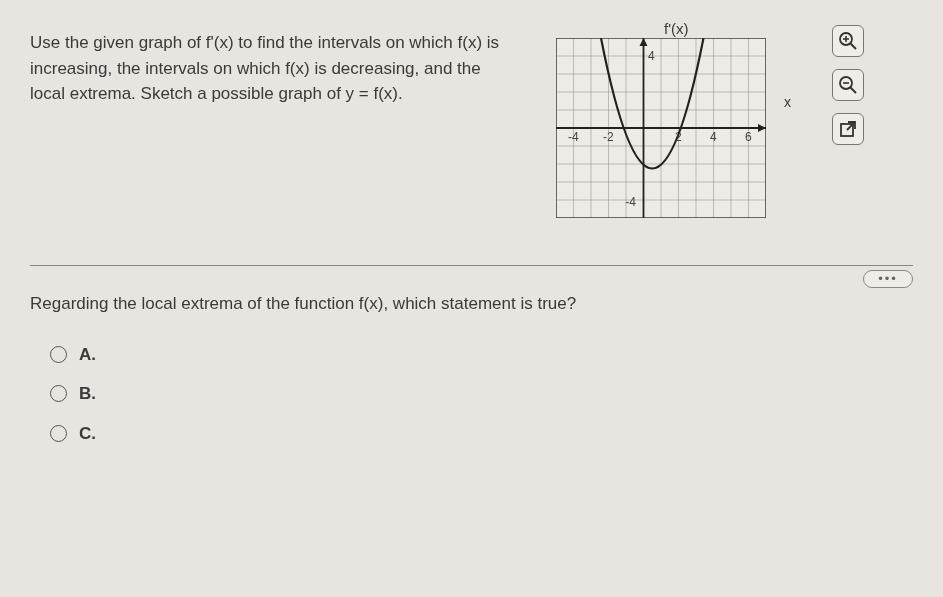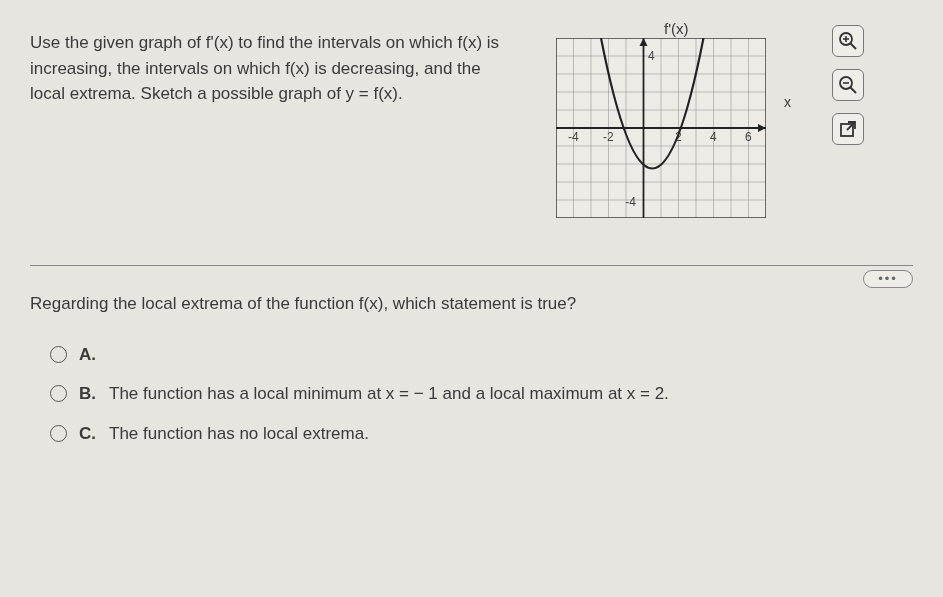--- a/index.html
+++ b/index.html
@@ -205,20 +205,18 @@
 <div class="question">Regarding the local extrema of the function f(x), which statement is true?</div>
 
 <div class="options">
   <div class="option-row">
     <div class="radio"></div>
     <span class="opt-letter">A.</span>
   </div>
   <div class="option-row">
     <div class="radio"></div>
     <span class="opt-letter">B.</span>
-    <span>The function has a local minimum at x = − 1 and a local maximum at x = 2.</span>
   </div>
   <div class="option-row">
     <div class="radio"></div>
     <span class="opt-letter">C.</span>
-    <span>The function has no local extrema.</span>
   </div>
 </div>
 
 </body></html>

